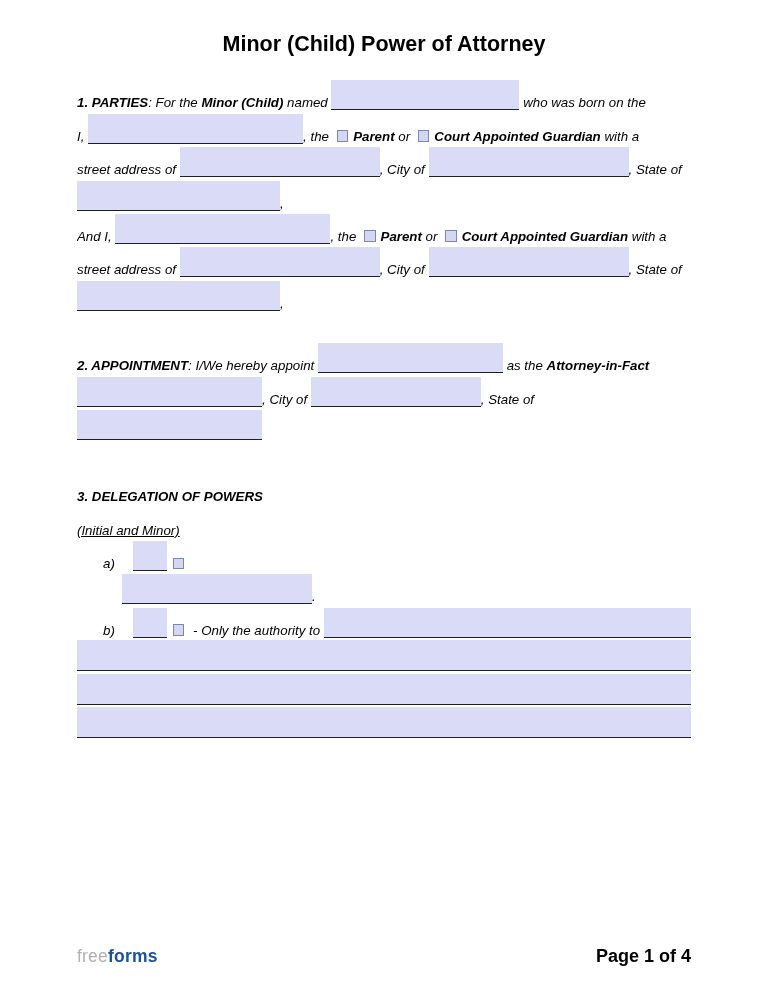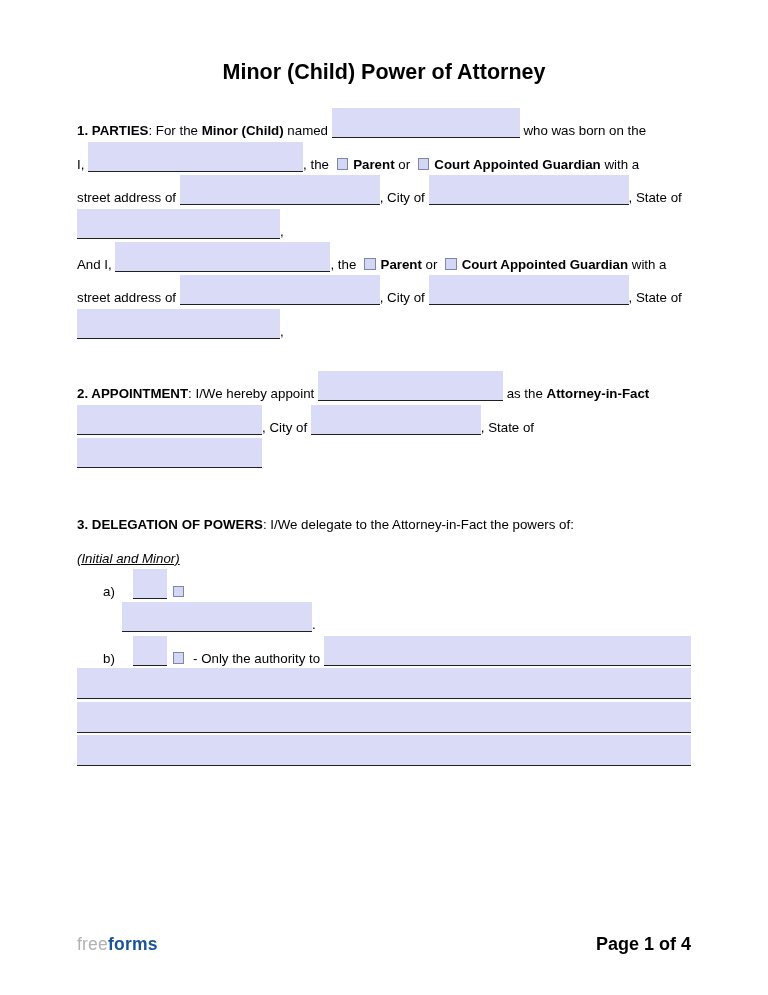--- a/index.html
+++ b/index.html
@@ -5,52 +5,52 @@
   html,body { margin:0; padding:0; background:#ffffff; }
   body {
     width:768px; height:995px; overflow:hidden;
     font-family:"Liberation Sans", sans-serif;
     font-size:13.3px; color:#000;
     position:relative;
   }
   .page { position:relative; width:768px; height:995px; background:#fff; }
   .content { padding:0 77px; }
   .doc-title {
-    margin:0; padding-top:60px;
+    margin:0; padding-top:32px;
     text-align:center; font-size:21.5px; font-weight:bold;
   }
   .section { }
   .sec1 { margin-top:20px; }
   .sec2 { margin-top:29px; }
   .sec3 { margin-top:31px; }
   .line {
     display:flex; align-items:flex-end;
     height:33.4px; white-space:pre; overflow:hidden;
   }
-  .t  { flex:0 1 auto; }
+  .t  { flex:0 1 auto;font-style:italic; }
   .bold { font-weight:bold; }
   .note { font-style:italic; text-decoration:underline; }
   .blank {
     background:var(--highlight, #d9dbf7);
     border-bottom:1.5px solid var(--underline, #202020);
     height:30px; flex:0 0 auto; box-sizing:border-box;
   }
   .blank.fill { flex:1 1 auto; }
   .fullline .blank { width:100%; height:31px; }
   .cb {
     width:11.5px; height:11.5px; flex:0 0 auto;
     background:var(--cb-fill, #d4d7f3);
     border:1.5px solid var(--cb-border, #7e87ab);
     margin:0 5px 2px 4px; box-sizing:border-box;
   }
   .indent-a { margin-left:26px; }
   .init-blank { width:34px; margin-left:18px; margin-right:2px; }
   .a2-blank { width:190px; margin-left:45px; }
   .footer {
-    position:absolute; left:77px; right:77px; bottom:40px;
+    position:absolute; left:77px; right:77px; bottom:28px;
     display:flex; justify-content:space-between; align-items:flex-end;
   }
   .brand { font-size:17.5px; letter-spacing:0.2px; }
   .brand-free  { color:var(--brand-gray, #b2b2b2); font-weight:400; }
   .brand-forms { color:var(--brand-blue, #19549b); font-weight:700; }
   .pagenum { font-weight:bold; font-size:18px; }
 </style>
 </head>
 <body>
 
@@ -129,21 +129,20 @@
         <span class="t">, State of</span>
       </div>
       <div class="line">
         <span class="blank" style="width:185px"></span>
       </div>
     </div>
 
     <div class="section sec3">
       <div class="line">
         <span class="t bold">3. DELEGATION OF POWERS</span>
-        <span class="t">: I/We delegate to the Attorney-in-Fact the powers of:</span>
       </div>
       <div class="line">
         <span class="t note">(Initial and Minor)</span>
       </div>
       <div class="line">
         <span class="t indent-a">a)</span>
         <span class="blank init-blank"></span>
         <span class="cb"></span>
       </div>
       <div class="line">

